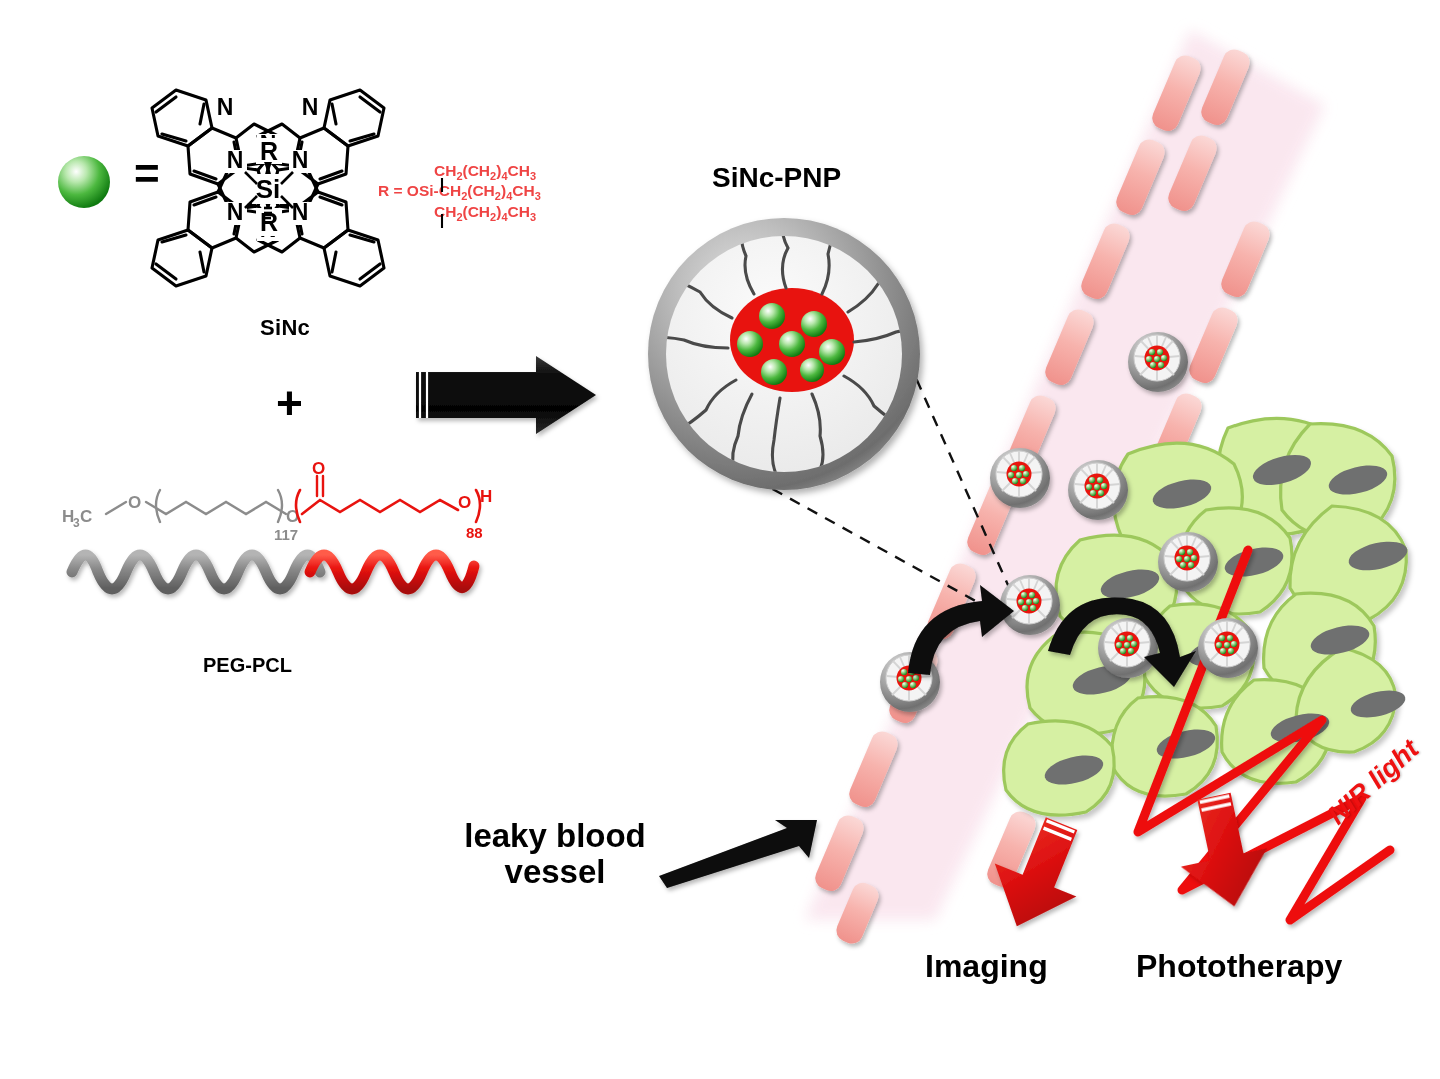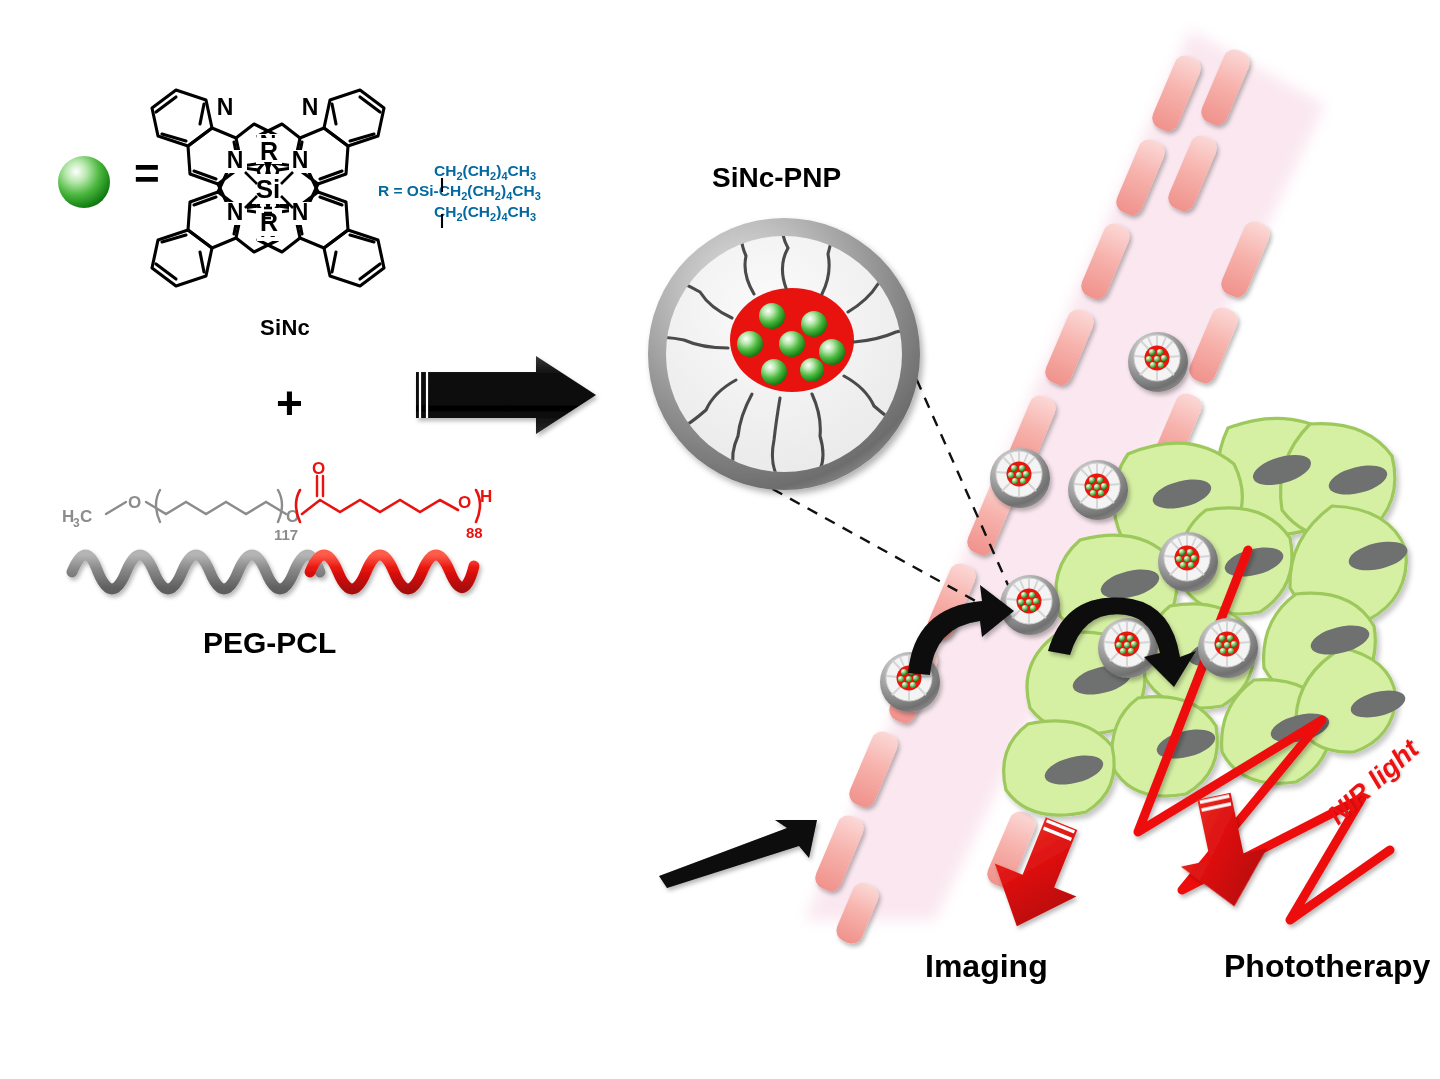--- a/index.html
+++ b/index.html
@@ -3,28 +3,28 @@
 <meta charset="utf-8">
 <style>
   html,body{margin:0;padding:0;background:#fff;}
   body{width:1440px;height:1079px;overflow:hidden;
        font-family:"Liberation Sans",sans-serif;background:#ffffff;}
   #stage{position:relative;width:1440px;height:1079px;background:#fff;}
   .abs{position:absolute;}
   .lbl{font-weight:bold;color:#000;white-space:nowrap;}
   .cap-sinc{font-size:22px;letter-spacing:.3px;}
   .cap-plus{font-size:46px;line-height:1;}
-  .cap-pegpcl{font-size:30px;}
+  .cap-pegpcl{font-size:20px;margin-top:28px;}
   .cap-pnp{font-size:28px;}
   .cap-leaky{font-size:33px;line-height:1.08;text-align:center;}
   .cap-img{font-size:32px;}
   .cap-nir{font-size:27px;color:#ee1111;font-style:italic;font-weight:bold;
            transform:rotate(-42deg);transform-origin:left top;
            text-shadow:1px 1px 2px rgba(0,0,0,.18);}
-  .rgrp{font-size:15.5px;font-weight:bold;color:#0369a1;line-height:1.12;white-space:nowrap;}
+  .rgrp{font-size:15.5px;font-weight:bold;color:#ef4444;line-height:1.12;white-space:nowrap;}
   .rgrp sub{font-size:11px;}
   .eqsign{font-size:44px;font-weight:bold;line-height:.8;}
   svg{display:block;overflow:visible;}
 </style>
 </head>
 <body>
 
 <div id="stage">
 
   <svg class="abs" style="left:0;top:0;width:1440px;height:1079px;pointer-events:none">
@@ -277,22 +277,26 @@
         <path d="M32,11 L62,11" stroke="#fff" stroke-width="3.4" fill="none"></path>
       </g>
       <g transform="translate(188,6) rotate(-12)">
         <path d="M30,0 L64,0 L64,62 L88,62 L44,112 L0,62 L30,62 Z" fill="url(#gRedArrow)"></path>
         <path d="M32,3 L62,3" stroke="#fff" stroke-width="3.4" fill="none"></path>
         <path d="M32,11 L62,11" stroke="#fff" stroke-width="3.4" fill="none"></path>
       </g>
     </g>
   </svg>
   <div class="abs lbl cap-img" style="left:925px;top:948px">Imaging</div>
-  <div class="abs lbl cap-img" style="left:1224px;top:948px">Phototherapy</div>
-
+  <div class="abs lbl cap-img" style="left:1136px;top:948px">Phototherapy</div>
+
+  <div class="abs lbl cap-leaky" style="left:455px;top:818px;width:200px">
+    <div>leaky blood</div>
+    <div>vessel</div>
+  </div>
   <svg class="abs" style="left:655px;top:812px;width:180px;height:72px">
     <g filter="url(#tinyShadow)" fill="#080808">
       <path d="M4,64 L132,16 L120,8 L162,8 L154,46 L144,34 L12,76 Z"></path>
     </g>
   </svg>
 
   <svg class="abs" style="left:408px;top:354px;width:200px;height:86px">
     <g filter="url(#tinyShadow)">
       <path d="M8,18 L128,18 L128,2 L188,41 L128,80 L128,64 L8,64 Z" fill="url(#gBlkArrow)"></path>
       <path d="M12,18 L12,64" stroke="#fff" stroke-width="2.2" fill="none"></path>

